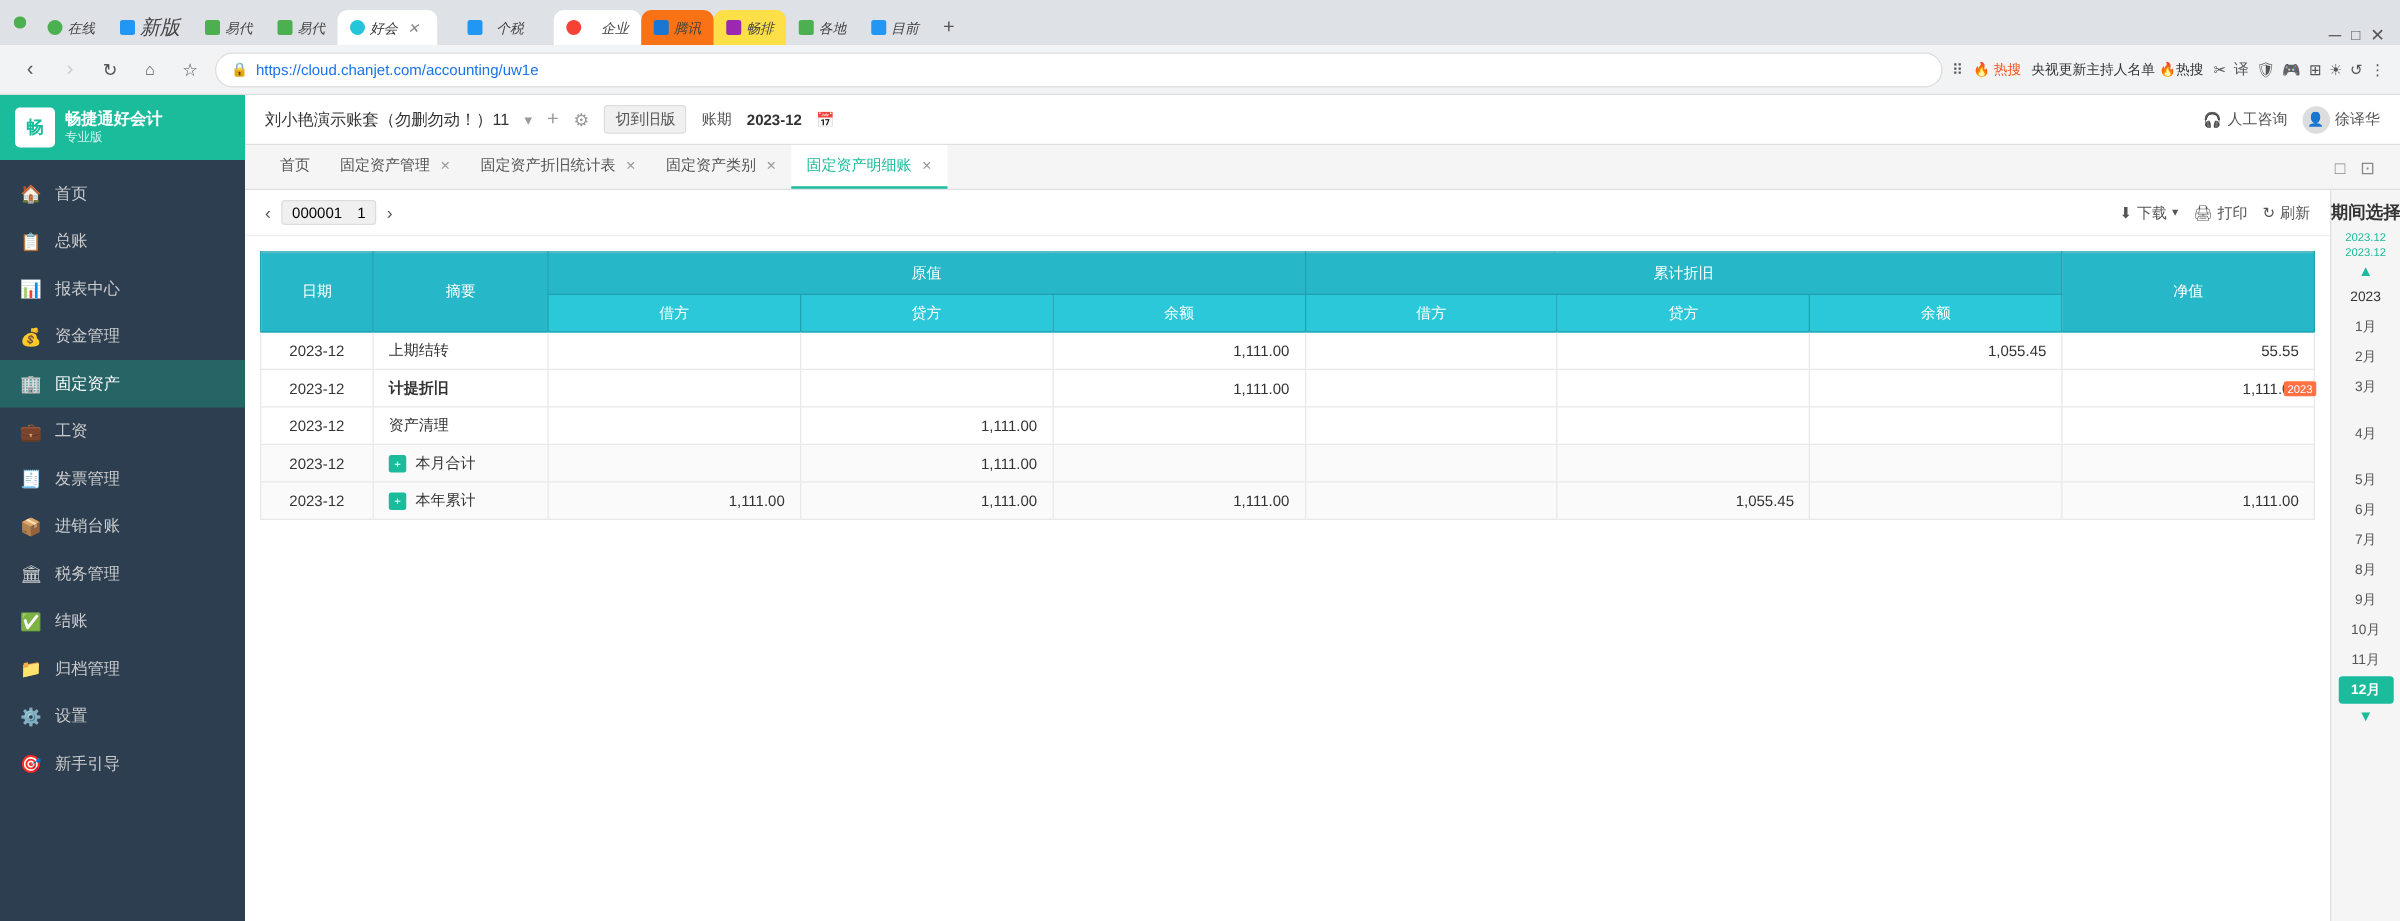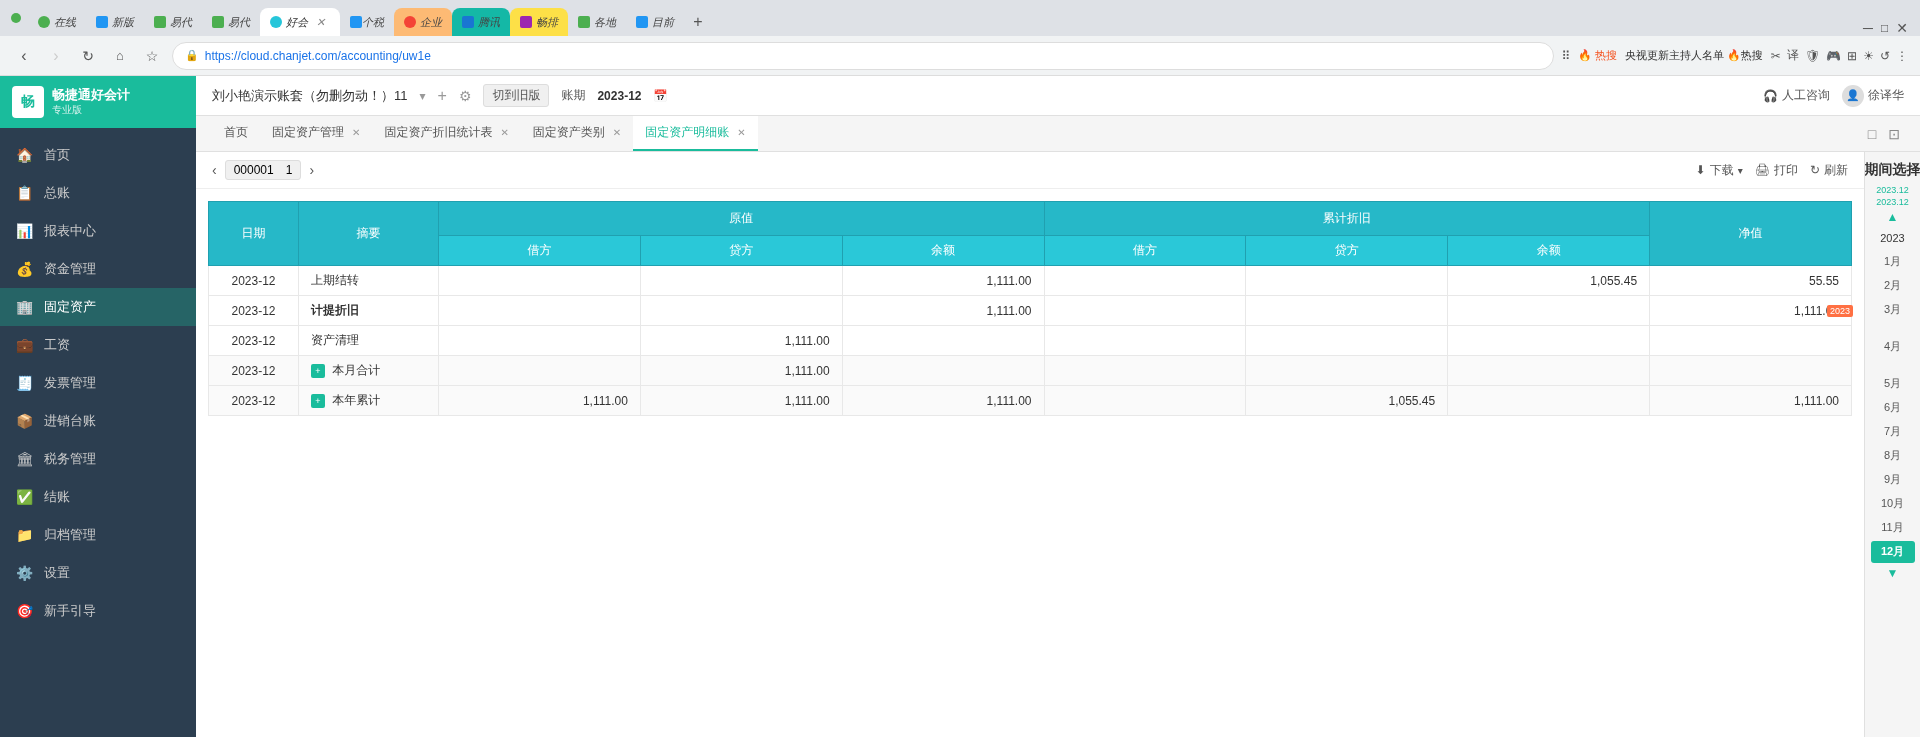--- a/index.html
+++ b/index.html
@@ -57,46 +57,46 @@
         <svg width="10" height="10" viewBox="0 0 10 10">
             <circle cx="5" cy="5" r="5" fill="#4caf50"></circle>
           </svg>
       </div>
     </div>
 
     <div class="tab" style="background:#dee1e6; height:28px; border-radius:8px 8px 0 0; padding:0 10px; display:flex; align-items:center; gap:4px; font-size:11px; color:#444; cursor:pointer;">
       <span style="width:12px;height:12px;background:#4caf50;border-radius:50%;display:inline-block;"></span>
       <span>在线</span>
     </div>
-    <div class="tab" style="background:#dee1e6; height:28px; border-radius:8px 8px 0 0; padding:0 10px; display:flex; align-items:center; gap:4px; font-size:11px; color:#444; cursor:pointer;text-align:center;">
+    <div class="tab" style="background:#dee1e6; height:28px; border-radius:8px 8px 0 0; padding:0 10px; display:flex; align-items:center; gap:4px; font-size:16px; color:#444; cursor:pointer;text-align:center;">
       <span style="width:12px;height:12px;background:#2196f3;border-radius:2px;display:inline-block;"></span>
       <span>新版</span>
     </div>
     <div class="tab" style="background:#dee1e6; height:28px; border-radius:8px 8px 0 0; padding:0 10px; display:flex; align-items:center; gap:4px; font-size:11px; color:#444; cursor:pointer;">
       <span style="width:12px;height:12px;background:#4caf50;border-radius:2px;display:inline-block;"></span>
       <span>易代</span>
     </div>
     <div class="tab" style="background:#dee1e6; height:28px; border-radius:8px 8px 0 0; padding:0 10px; display:flex; align-items:center; gap:4px; font-size:11px; color:#444; cursor:pointer;">
       <span style="width:12px;height:12px;background:#4caf50;border-radius:2px;display:inline-block;"></span>
       <span>易代</span>
     </div>
     <div class="tab active" style="background:#fff; height:28px; border-radius:8px 8px 0 0; padding:0 10px; display:flex; align-items:center; gap:4px; font-size:11px; color:#333; cursor:pointer; min-width:80px;">
       <span style="width:12px;height:12px;background:#26c6da;border-radius:50%;display:inline-block;"></span>
       <span>好会</span>
       <span style="margin-left:4px;color:#888;font-size:11px;cursor:pointer;">✕</span>
     </div>
-    <div class="tab" style="background:#dee1e6; height:28px; border-radius:8px 8px 0 0; padding:0 10px; display:flex; align-items:center; gap:0; font-size:11px; color:#444; cursor:pointer;">
+    <div class="tab" style="background:#dee1e6; height:28px; border-radius:8px 8px 0 0; padding:0 24px; display:flex; align-items:center; gap:11px; font-size:11px; color:#444; cursor:pointer;">
       <span style="width:12px;height:12px;background:#2196f3;border-radius:2px;display:inline-block;"></span>
       <span>个税</span>
     </div>
-    <div class="tab" style="background:#fdba74; height:28px; border-radius:8px 8px 0 0; padding:0 10px; display:flex; align-items:center; gap:4px; font-size:11px; color:#444; cursor:pointer;">
+    <div class="tab" style="background:#ffffff; height:28px; border-radius:8px 8px 0 0; padding:0 10px; display:flex; align-items:center; gap:16px; font-size:11px; color:#444; cursor:pointer;">
       <span style="width:12px;height:12px;background:#f44336;border-radius:50%;display:inline-block;"></span>
       <span>企业</span>
     </div>
-    <div class="tab" style="background:#14b8a6; height:28px; border-radius:8px 8px 0 0; padding:0 10px; display:flex; align-items:center; gap:4px; font-size:11px; color:#444; cursor:pointer;">
+    <div class="tab" style="background:#f97316; height:28px; border-radius:8px 8px 0 0; padding:0 10px; display:flex; align-items:center; gap:4px; font-size:11px; color:#444; cursor:pointer;">
       <span style="width:12px;height:12px;background:#1976d2;border-radius:2px;display:inline-block;"></span>
       <span>腾讯</span>
     </div>
     <div class="tab" style="background:#fde047; height:28px; border-radius:8px 8px 0 0; padding:0 10px; display:flex; align-items:center; gap:4px; font-size:11px; color:#444; cursor:pointer;">
       <span style="width:12px;height:12px;background:#9c27b0;border-radius:2px;display:inline-block;"></span>
       <span>畅排</span>
     </div>
     <div class="tab" style="background:#dee1e6; height:28px; border-radius:8px 8px 0 0; padding:0 10px; display:flex; align-items:center; gap:4px; font-size:11px; color:#444; cursor:pointer;">
       <span style="width:12px;height:12px;background:#4caf50;border-radius:2px;display:inline-block;"></span>
       <span>各地</span>

